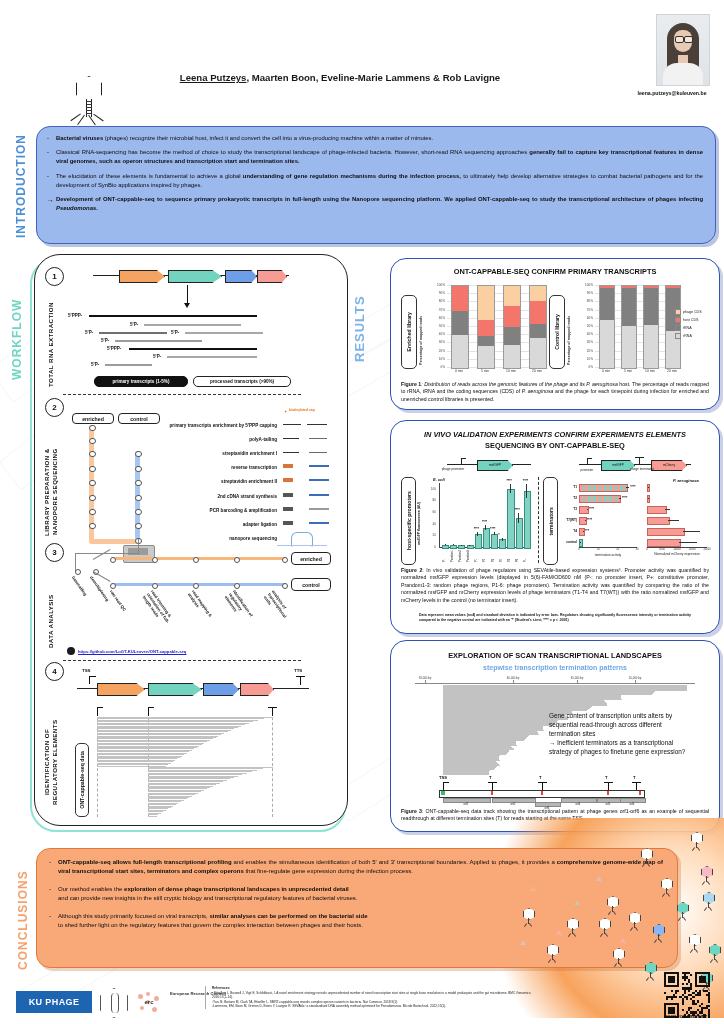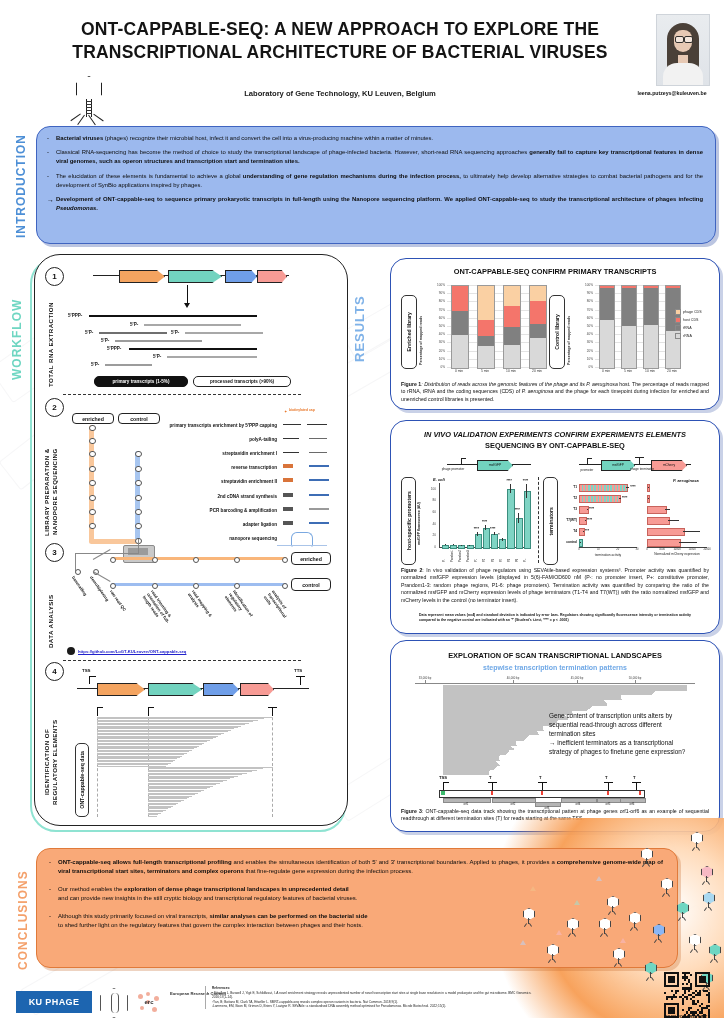--- a/index.html
+++ b/index.html
@@ -181,22 +181,23 @@
   <div class="bgdoodle" style="left:-10px;top:330px;width:120px;height:40px;transform:rotate(-35deg);"></div>
   <div class="bgdoodle" style="left:0px;top:430px;width:90px;height:34px;transform:rotate(-38deg);"></div>
   <div class="bgdoodle" style="left:340px;top:300px;width:120px;height:30px;transform:rotate(-30deg);"></div>
   <div class="bgdoodle" style="left:300px;top:360px;width:110px;height:28px;transform:rotate(-30deg);"></div>
   <div class="bgdoodle" style="left:330px;top:760px;width:120px;height:30px;transform:rotate(-32deg);"></div>
   <div class="bgdoodle" style="left:560px;top:860px;width:120px;height:30px;transform:rotate(-32deg);"></div>
   <div class="bgdoodle" style="left:600px;top:930px;width:110px;height:28px;transform:rotate(-30deg);"></div>
   <div class="bgdoodle" style="left:20px;top:960px;width:110px;height:28px;transform:rotate(-30deg);"></div>
 
   <div class="header">
-    <div class="title">ONT-CAPPABLE-SEQ: A NEW APPROACH TO EXPLORE THE TRANSCRIPTIONAL ARCHITECTURE OF BACTERIAL VIRUSES</div>
-    <div class="affil">Laboratory of Gene Technology, KU Leuven, Belgium</div>
+    <div class="authors">
+      <u>Leena Putzeys</u><span>, Maarten Boon, Eveline-Marie Lammens &amp; Rob Lavigne</span>
+    </div>
 
     <div class="headshot">
       <div class="hs-hair"></div>
         <div class="hs-neck"></div>
         <div class="hs-face"></div>
       <div class="hs-gl" style="left:18px;"></div>
         <div class="hs-gl" style="left:27px;"></div>
       <div class="hs-body"></div>
     </div>
     <div class="email">leena.putzeys@kuleuven.be</div>

